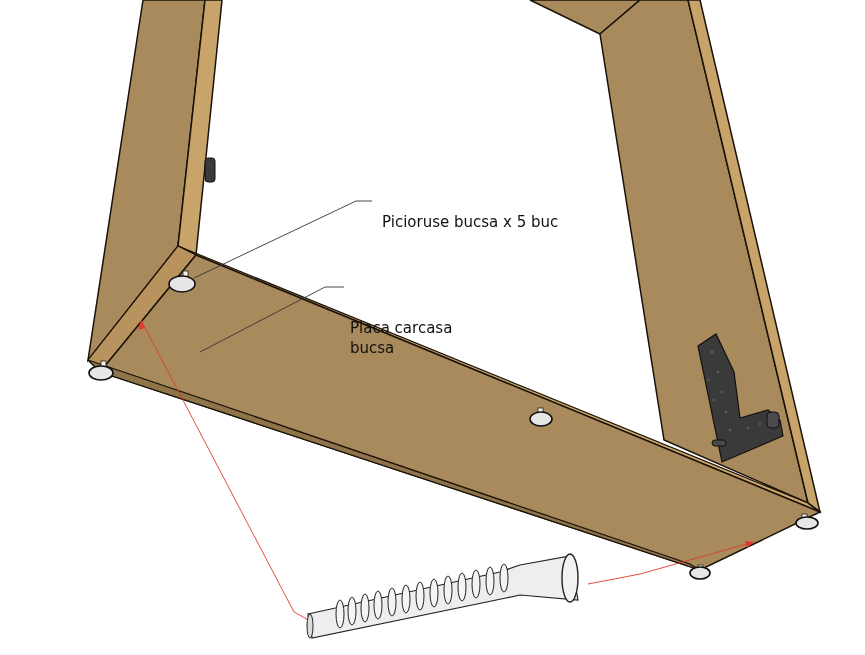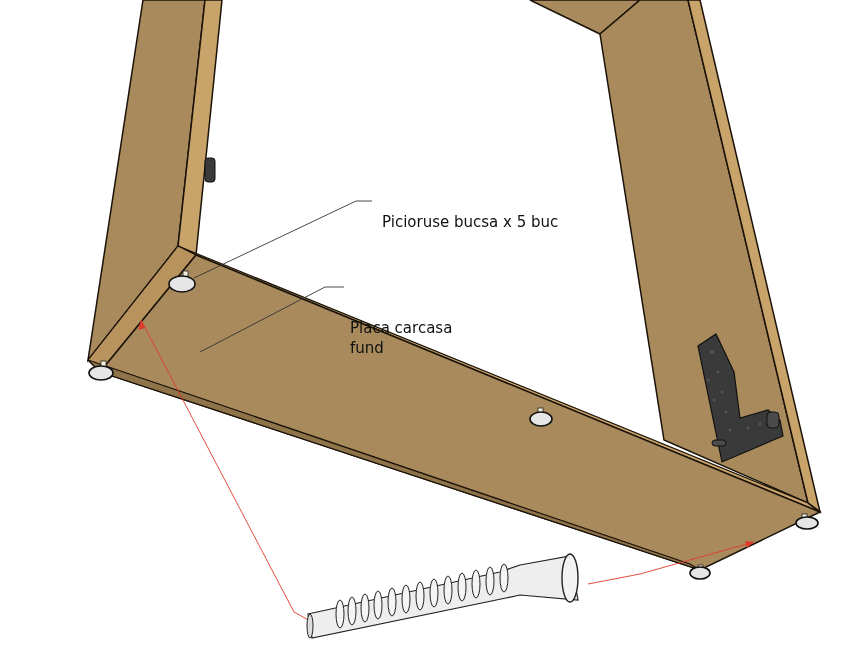--- a/index.html
+++ b/index.html
@@ -108,14 +108,14 @@
       <ellipse cx="476" cy="584" rx="4" ry="14"></ellipse>
       <ellipse cx="490" cy="581" rx="4" ry="14"></ellipse>
       <ellipse cx="504" cy="578" rx="4" ry="14"></ellipse>
     </g>
   </g>
 </svg>
 
 <div class="label" style="left:382px; top:192px;margin-top:20px;">Picioruse bucsa x 5 buc</div>
 <div class="label label-multi" style="left:350px; top:278px;">
   <div>Placa carcasa</div>
-  <div>fund</div>
+  <div>bucsa</div>
 </div>
 
 </body></html>

